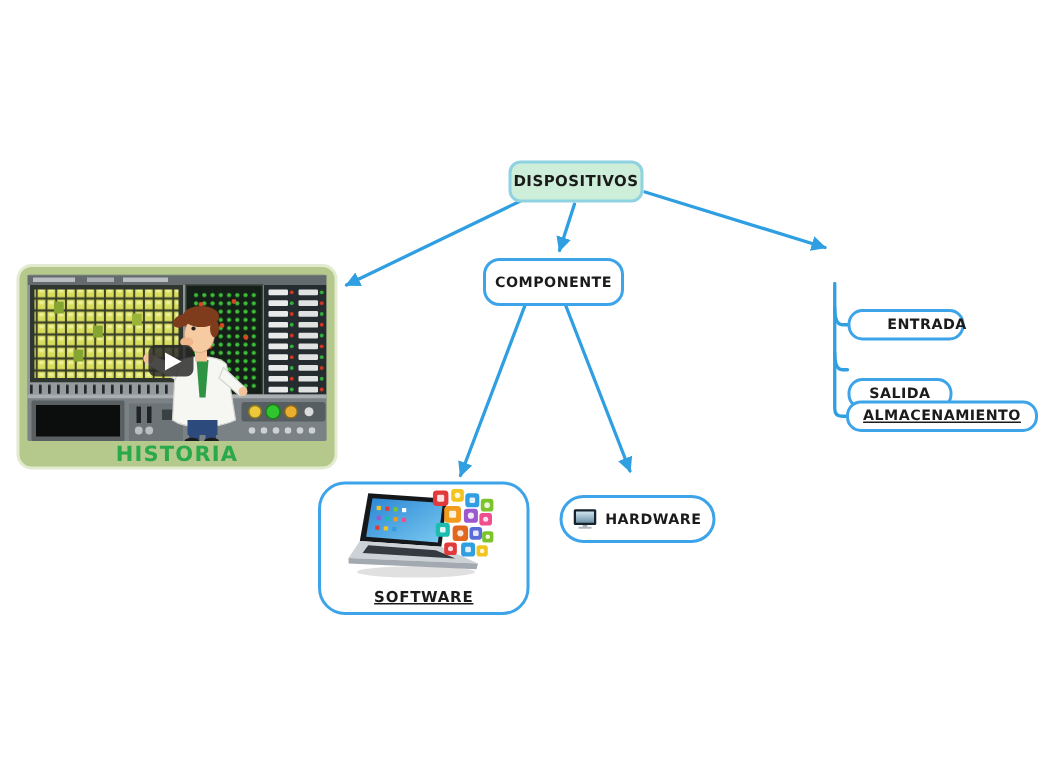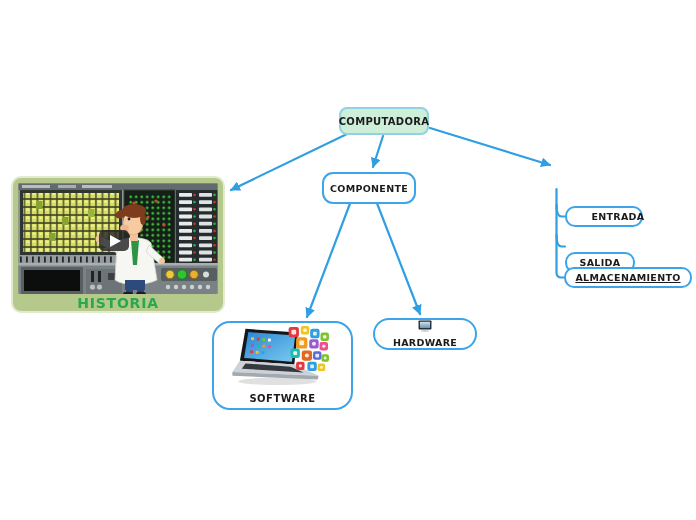--- a/index.html
+++ b/index.html
@@ -9,25 +9,25 @@
   .node{position:absolute;z-index:2;box-sizing:border-box;background:#fff;
         border:2px solid #3da4ea;display:flex;align-items:center;justify-content:center;
         font-weight:700;font-size:9.5px;color:#1b1b1b;letter-spacing:.3px;cursor:pointer;}
   #n-computadora{left:339px;top:107px;width:90px;height:28px;border-radius:8px;
         background:#cdeed8;border:2px solid #8fd2e2;font-size:10px;}
   #n-componente{left:322px;top:172px;width:94px;height:32px;border-radius:11px;}
   #n-dispositivos{left:550px;top:167px;width:103px;height:22px;border-radius:11px;}
   #n-entrada{left:565px;top:206px;width:78px;height:21px;border-radius:10px;padding-left:28px;}
   #n-salida{left:565px;top:252px;width:70px;height:21px;border-radius:10px;}
   #n-almacenamiento{left:564px;top:267px;width:128px;height:21px;border-radius:10px;text-decoration:underline;}
-  #n-hardware{left:373px;top:318px;width:104px;height:32px;border-radius:16px;gap:5px;flex-direction:column;}
+  #n-hardware{left:373px;top:330px;width:104px;height:32px;border-radius:16px;gap:5px;}
   #n-software{left:212px;top:321px;width:141px;height:89px;border-radius:18px;
         flex-direction:column;justify-content:flex-start;padding:3px 4px 4px;}
   #n-software .media{width:112px;height:64px;}
-  #n-software .caption{font-size:10px;letter-spacing:.5px;margin-top:7px;}
+  #n-software .caption{font-size:10px;letter-spacing:.5px;margin-top:7px;text-decoration:underline;}
   #n-historia{left:11px;top:176px;width:214px;height:137px;border-radius:10px;
         background:#b6c98c;border:2px solid #e2ebd0;flex-direction:column;
         justify-content:flex-start;padding:5px 5px 0;}
   #n-historia .thumb{position:relative;width:200px;height:113px;border-radius:2px;overflow:hidden;}
   #n-historia .caption{font-size:14px;letter-spacing:.8px;color:#2aa84c;
         height:17px;display:flex;align-items:center;}
   .play-btn{position:absolute;left:81px;top:47px;width:30px;height:21px;border-radius:5px;
         background:rgba(40,40,40,.84);display:flex;align-items:center;justify-content:center;cursor:pointer;}
   .play-btn .tri{width:0;height:0;border-style:solid;border-width:6px 0 6px 11px;
         border-color:transparent transparent transparent #ffffff;margin-left:3px;}
@@ -50,21 +50,21 @@
       <path d="M430,128 L550,165" marker-end="url(#arw)"></path>
       <path d="M354,193 L307,317" marker-end="url(#arw)"></path>
       <path d="M373,193 L420,314" marker-end="url(#arw)"></path>
       <path d="M556.5,189 L556.5,272.5 Q556.5,277.5 561.5,277.5 L564,277.5"></path>
       <path d="M556.5,205 Q556.5,216.5 561.5,216.5 L565,216.5"></path>
       <path d="M556.5,235 Q556.5,246.5 561.5,246.5 L565,246.5"></path>
     </g>
   </svg>
 
   <div class="node" id="n-computadora">
-    <span>COMPUTADORA</span>
+    <span>DISPOSITIVOS</span>
   </div>
 
   <div class="node" id="n-historia">
     <div class="thumb">
       <svg width="200" height="113" viewBox="0 0 200 113">
         <defs>
           <pattern id="pLights" width="6.5" height="8" patternUnits="userSpaceOnUse">
             <rect width="6.5" height="8" fill="#3a4028"></rect>
             <rect x="0.6" y="0.8" width="5.2" height="6.4" fill="#d8dd5c"></rect>
             <rect x="1.6" y="1.6" width="3.2" height="2.2" fill="#eef09a"></rect>

